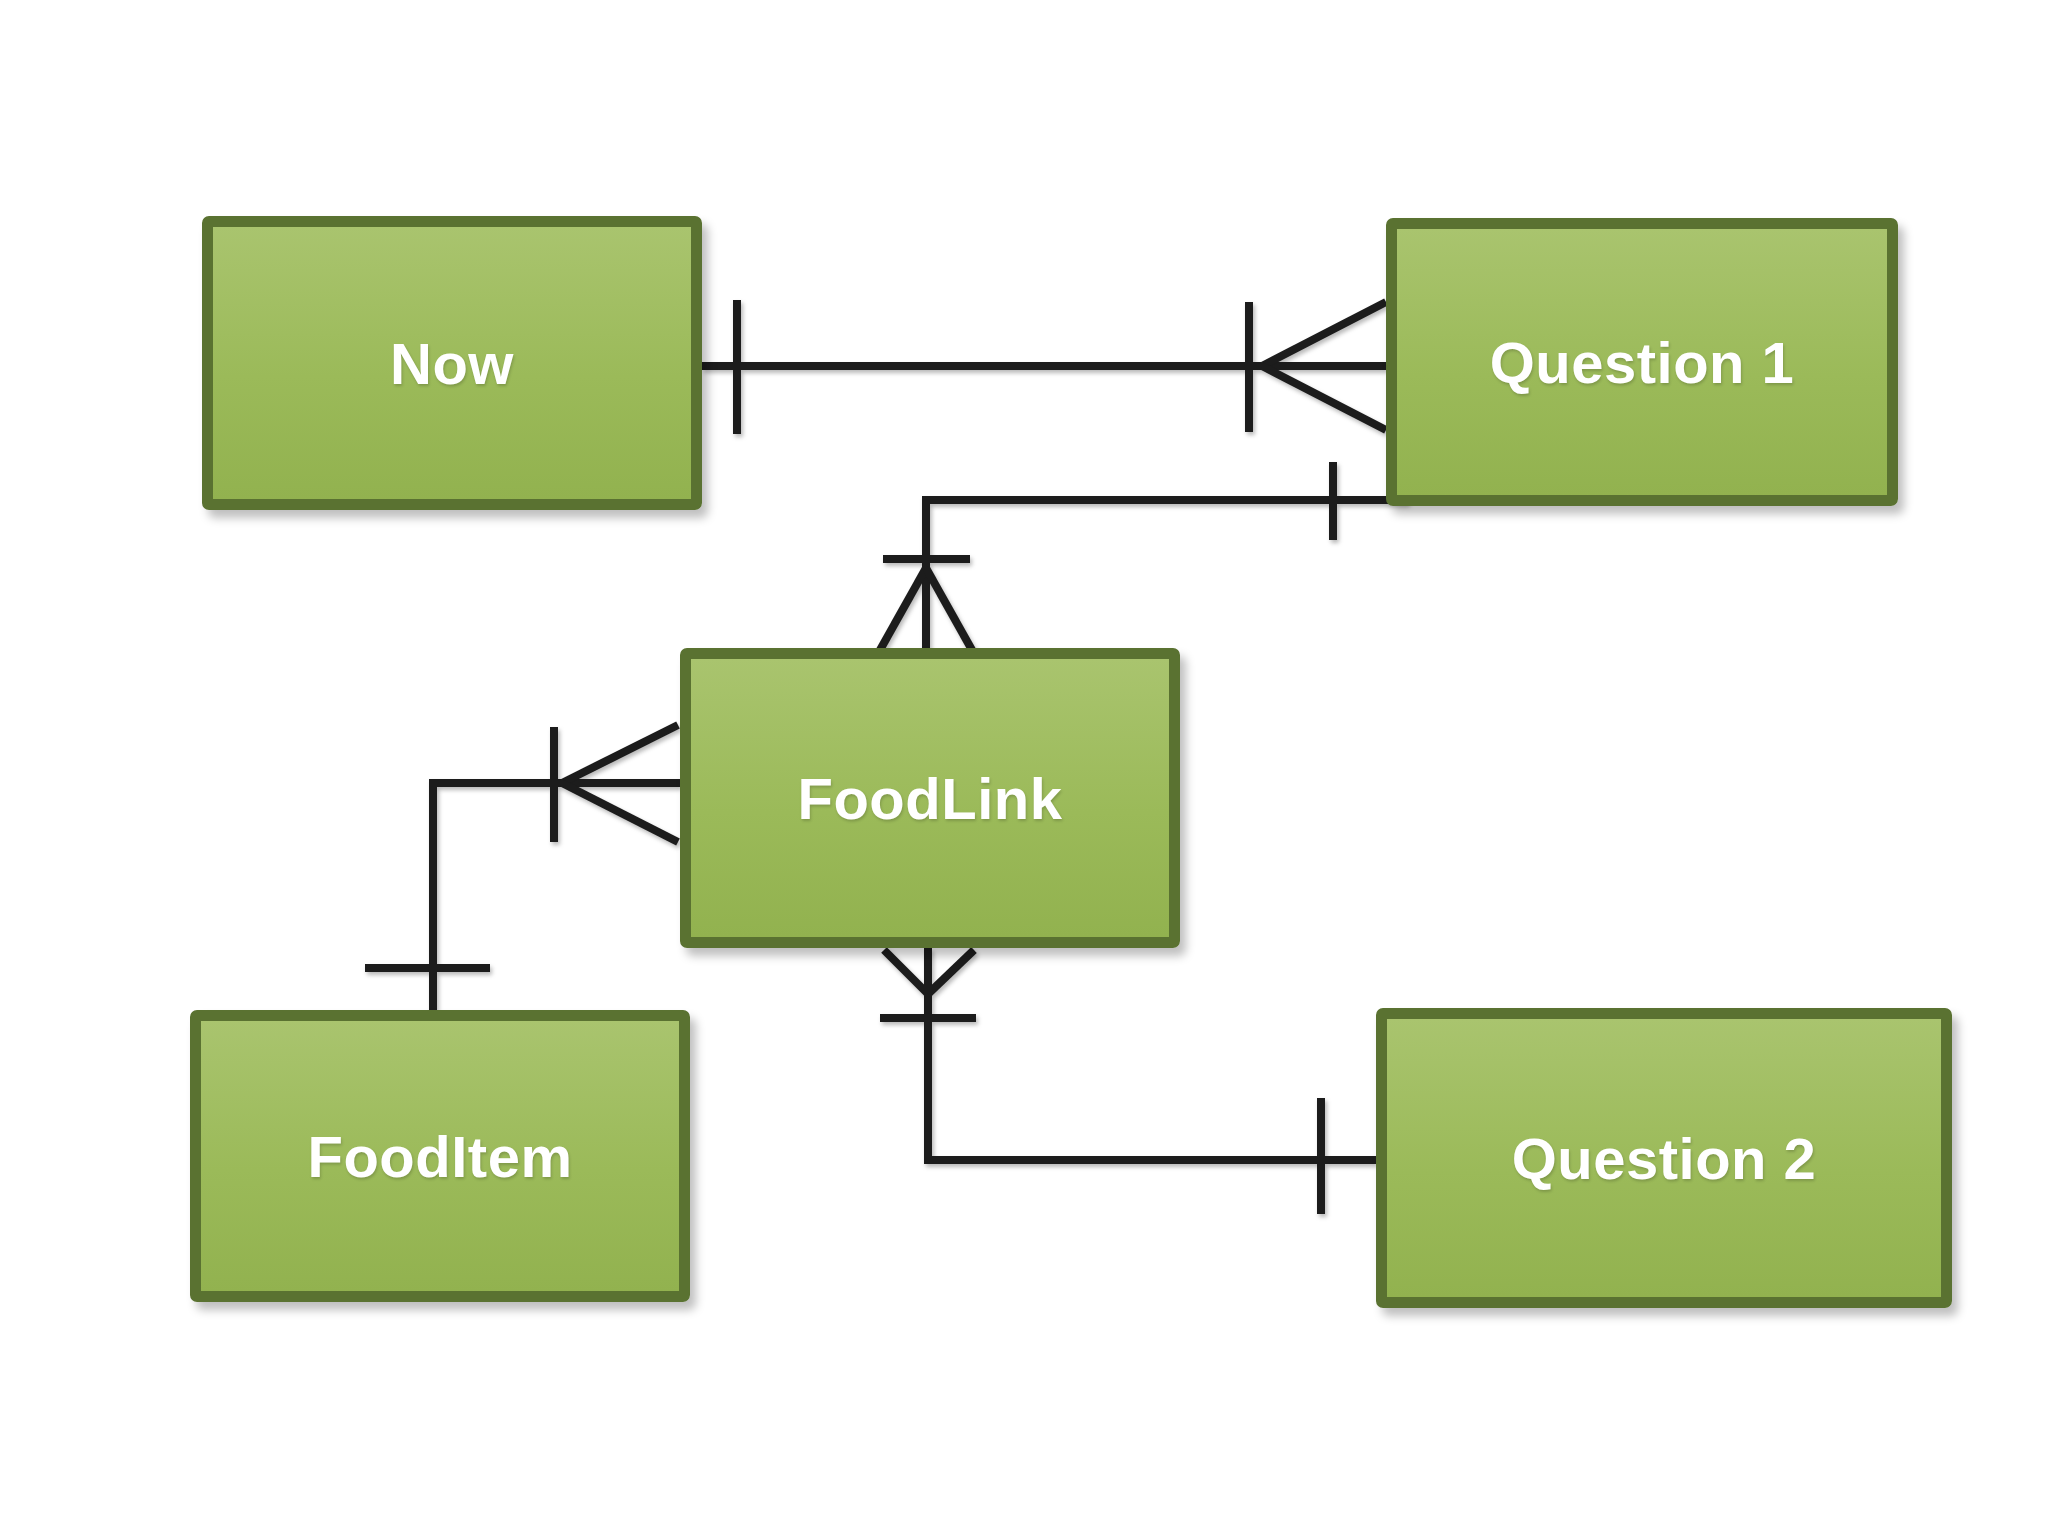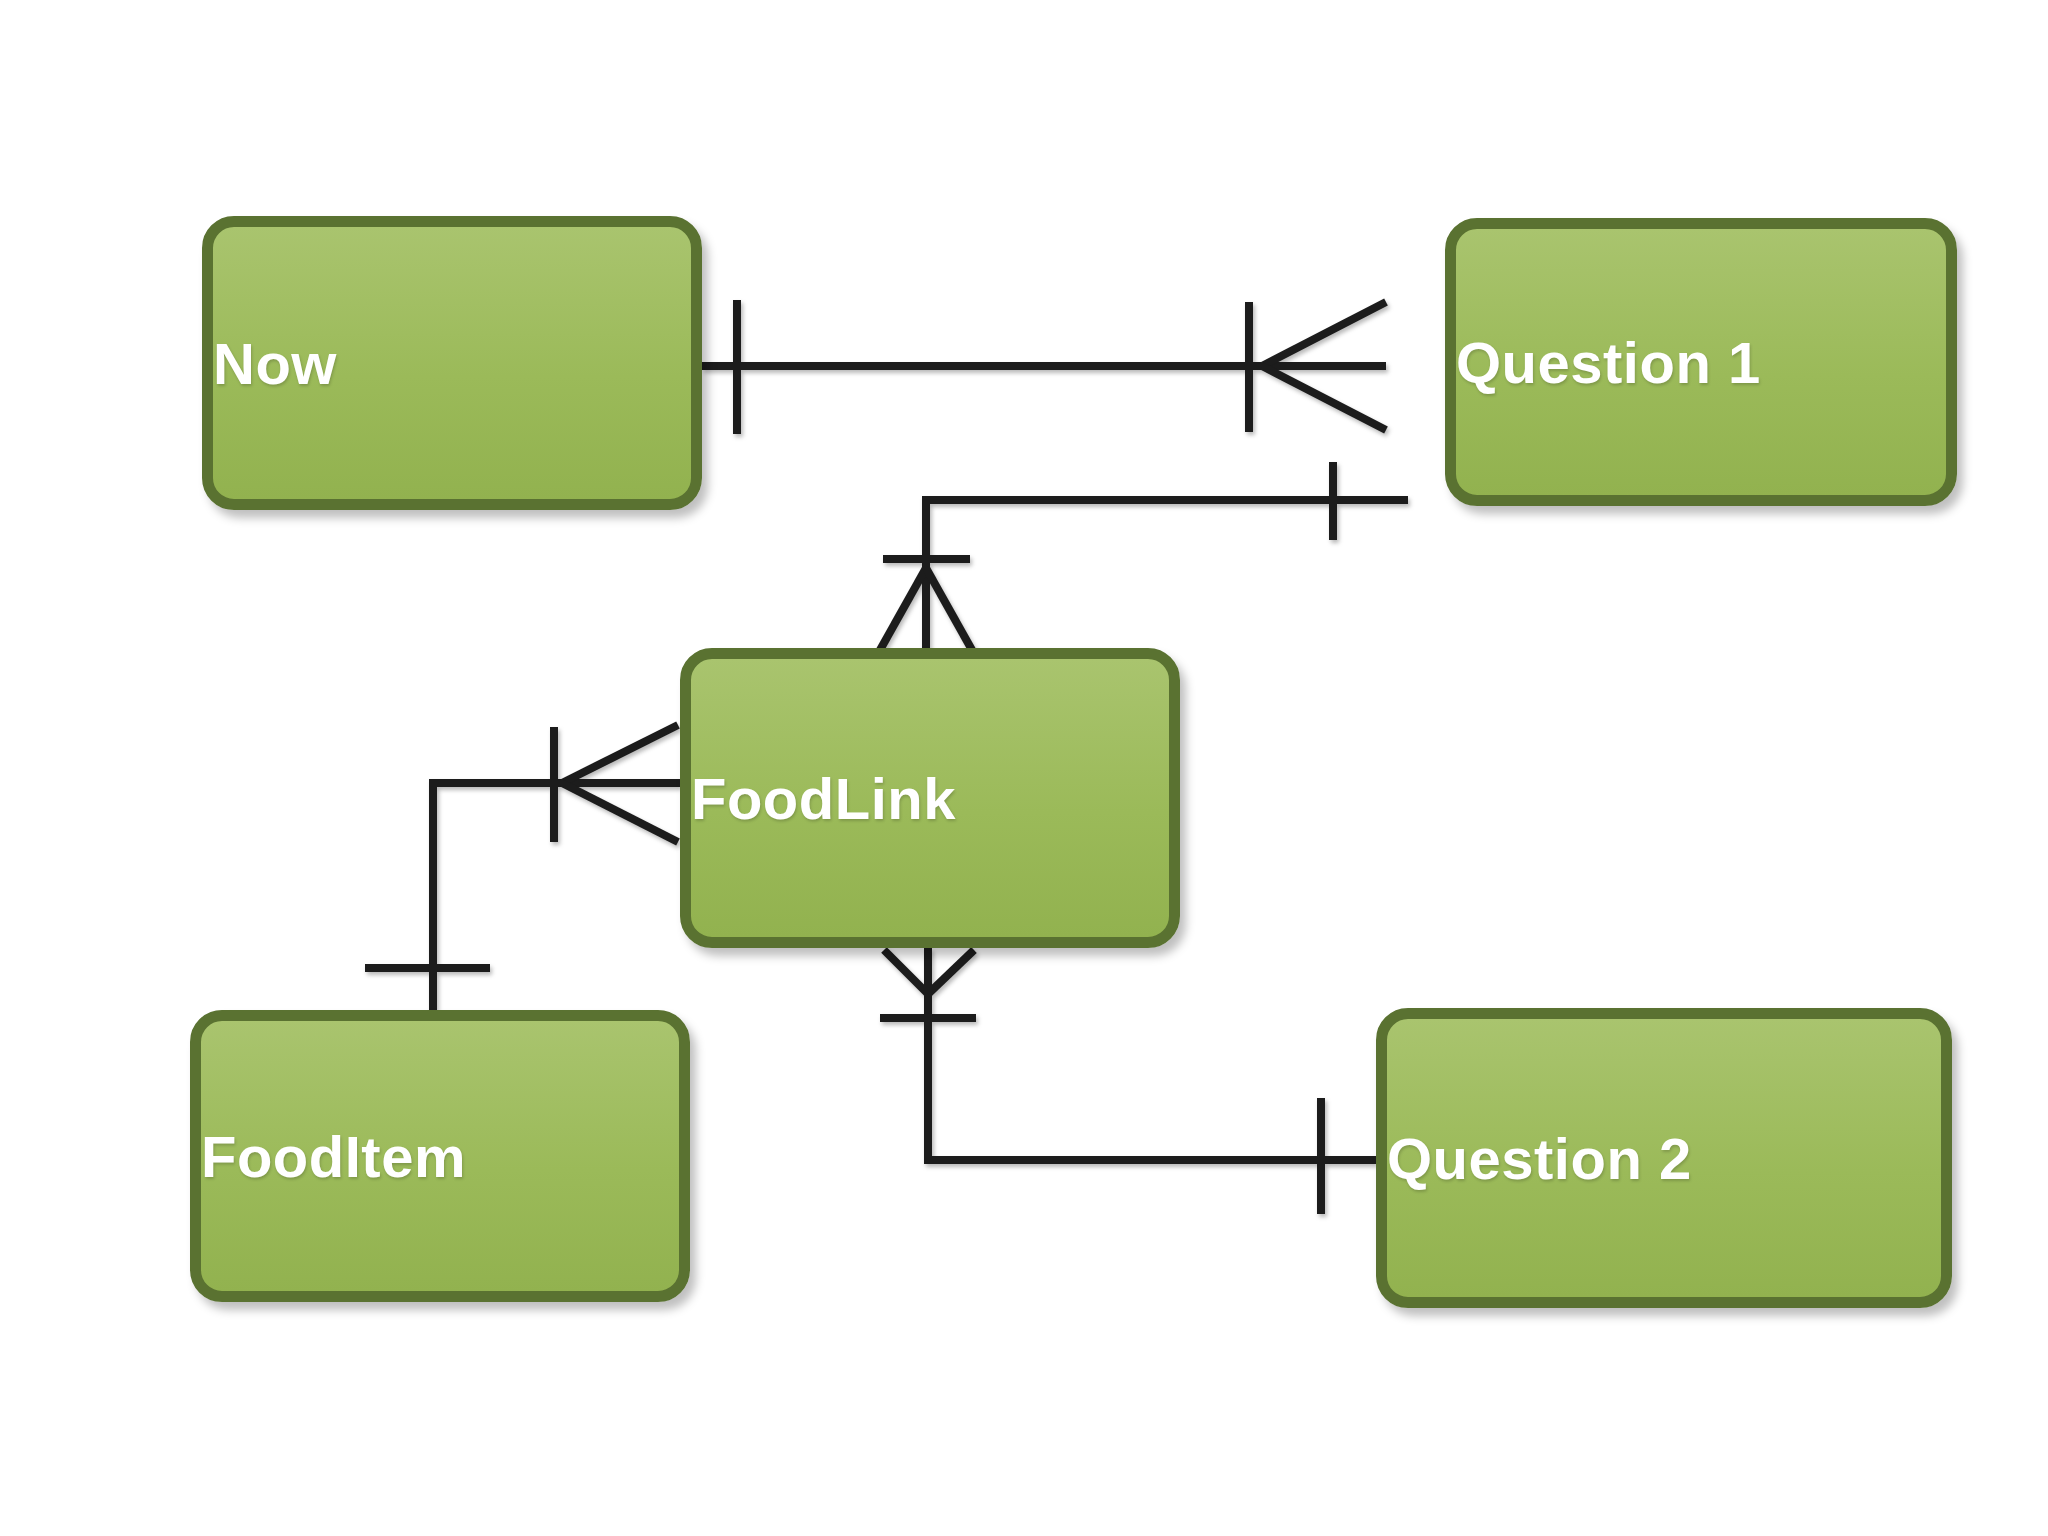--- a/index.html
+++ b/index.html
@@ -38,25 +38,26 @@
   }
   .entity-layer{
     position:absolute;
     left:0; top:0;
     width:100%; height:100%;
   }
   .entity{
     position:absolute;
     box-sizing:border-box;
     border:11px solid var(--entity-border);
-    border-radius:32px;
+    border-radius:7px;
     background:linear-gradient(180deg, var(--entity-fill-light) 0%, var(--entity-fill) 55%, var(--entity-fill-dark) 100%);
     box-shadow:6px 8px 10px rgba(0,0,0,0.25);
     display:flex;
     align-items:center;
+    justify-content:center;
   }
   .entity-label{
     color:var(--entity-text);
     font-size:58px;
     font-weight:bold;
     letter-spacing:0.5px;
     text-shadow:1px 2px 3px rgba(0,0,0,0.18);
     white-space:nowrap;
     user-select:none;
   }
@@ -92,21 +93,21 @@
         <polyline points="928,994 884,950"></polyline>
         <polyline points="928,994 974,950"></polyline>
         <polyline points="880,1018 976,1018"></polyline>
         <polyline points="1321,1098 1321,1214"></polyline>
       </g>
     </svg>
   <div class="entity-layer">
       <div class="entity" style="left: 202px; top: 216px; width: 500px; height: 294px;">
     <span class="entity-label">Now</span>
   </div>
-      <div class="entity" style="left: 1445px; top: 218px; width: 512px; height: 288px;">
+      <div class="entity" style="left: 1386px; top: 218px; width: 512px; height: 288px;">
     <span class="entity-label">Question 1</span>
   </div>
       <div class="entity" style="left: 680px; top: 648px; width: 500px; height: 300px;">
     <span class="entity-label">FoodLink</span>
   </div>
       <div class="entity" style="left: 190px; top: 1010px; width: 500px; height: 292px;">
     <span class="entity-label">FoodItem</span>
   </div>
       <div class="entity" style="left: 1376px; top: 1008px; width: 576px; height: 300px;">
     <span class="entity-label">Question 2</span>

